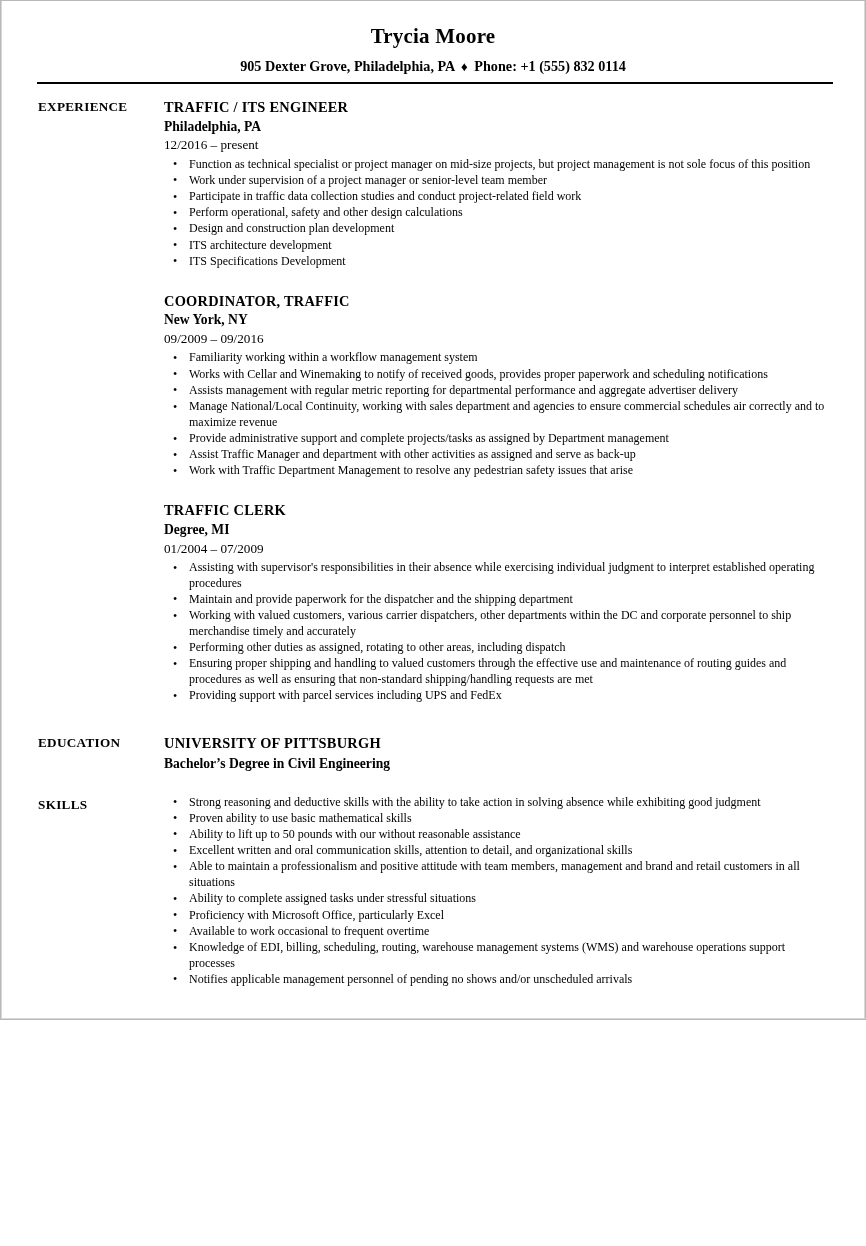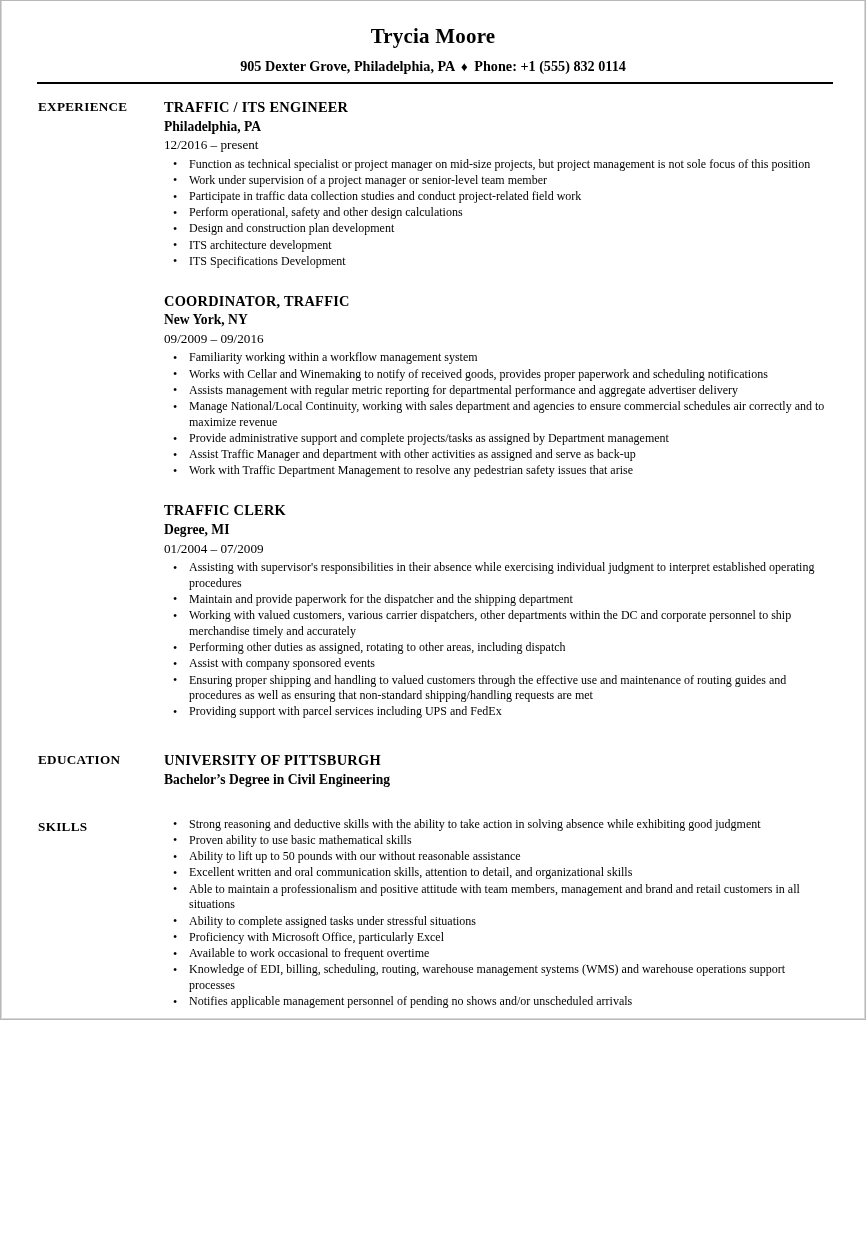--- a/index.html
+++ b/index.html
@@ -133,21 +133,21 @@
   }
   .edu-degree {
     font-size: 13.6px;
     font-weight: bold;
     line-height: 1.35;
     margin-top: 2px;
   }
 
   .section-experience { margin-bottom: 0; }
   .section-education { margin-top: 30px; }
-  .section-skills { margin-top: 27px; }
+  .section-skills { margin-top: 21px; }
   .section-skills .sec-label { padding-top: 2px; }
   .section-skills ul.bullets { margin-top: 0; }
 </style>
 </head>
 <body>
 
 <div class="page">
   <div class="page-inner">
 
     <div class="header">
@@ -198,21 +198,20 @@
 
           <div class="job">
             <div class="job-title">TRAFFIC CLERK</div>
             <div class="job-location">Degree, MI</div>
             <div class="job-dates">01/2004 – 07/2009</div>
             <ul class="bullets">
               <li>Assisting with supervisor's responsibilities in their absence while exercising individual judgment to interpret established operating procedures</li>
               <li>Maintain and provide paperwork for the dispatcher and the shipping department</li>
               <li>Working with valued customers, various carrier dispatchers, other departments within the DC and corporate personnel to ship merchandise timely and accurately</li>
               <li>Performing other duties as assigned, rotating to other areas, including dispatch</li>
-              <li>Assist with company sponsored events</li>
               <li>Ensuring proper shipping and handling to valued customers through the effective use and maintenance of routing guides and procedures as well as ensuring that non-standard shipping/handling requests are met</li>
               <li>Providing support with parcel services including UPS and FedEx</li>
             </ul>
           </div>
 
         </div>
       </div>
 
       <div class="section section-education">
         <div class="sec-label">EDUCATION</div>

